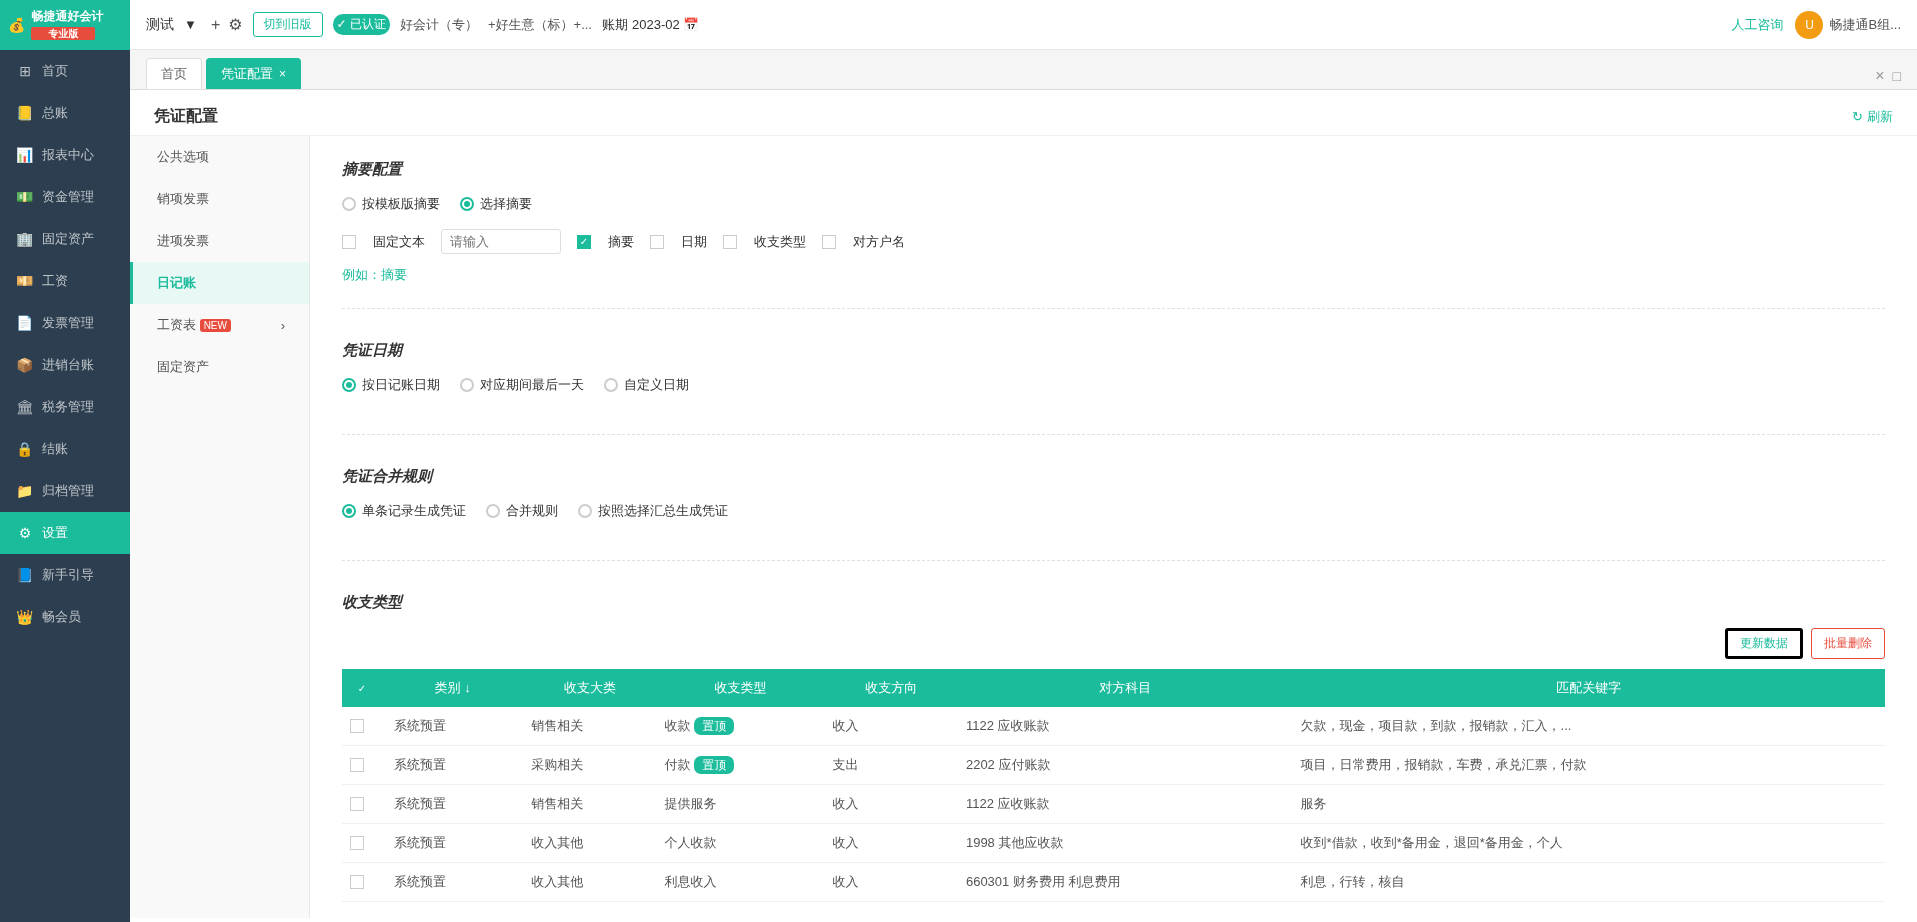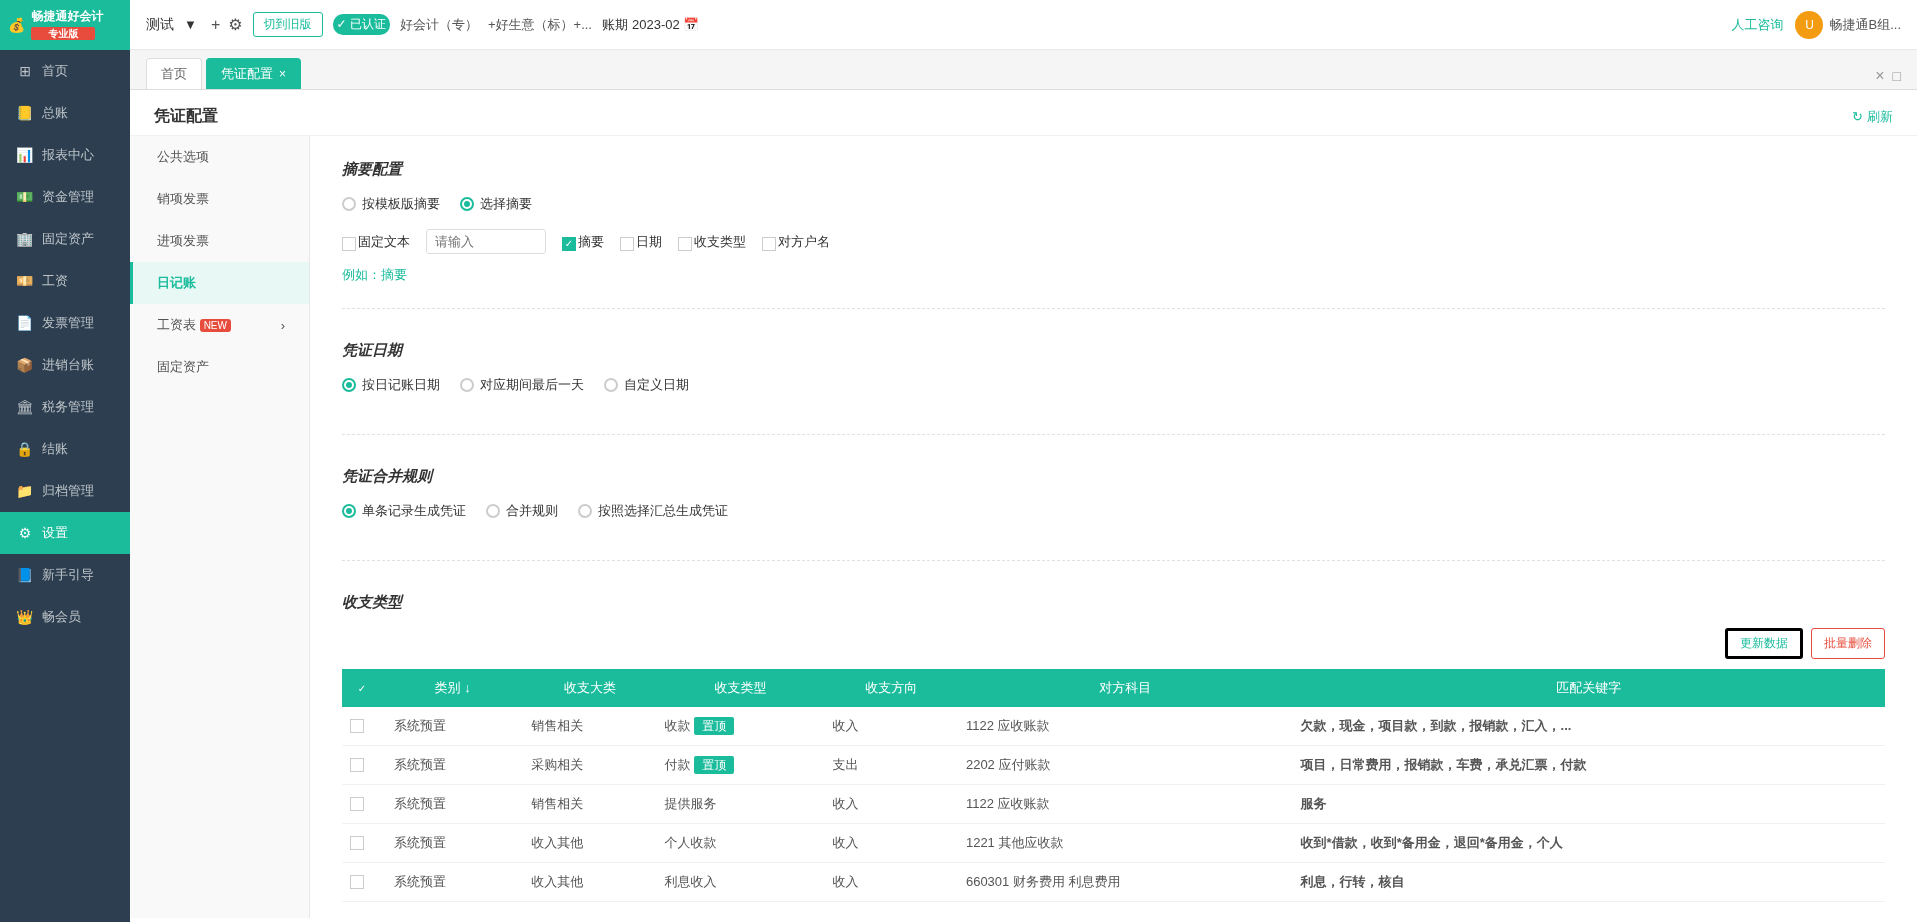--- a/index.html
+++ b/index.html
@@ -58,39 +58,39 @@
 
     
     .radio-group { display: flex; gap: 20px; margin-bottom: 16px; align-items: center; }
     .radio-item { display: flex; align-items: center; gap: 6px; cursor: pointer; font-size: 13px; }
     .radio-dot { width: 14px; height: 14px; border-radius: 50%; border: 2px solid #ccc; display: flex; align-items: center; justify-content: center; }
     .radio-dot.checked { border-color: #1abc9c; }
     .radio-dot.checked::after { content: ''; width: 6px; height: 6px; border-radius: 50%; background: #1abc9c; }
 
     
     .checkbox-row { display: flex; align-items: center; gap: 16px; margin-bottom: 12px; }
-    .checkbox-item { display: flex; align-items: flex-end; gap: 2px; cursor: pointer; font-size: 13px; }
+    .checkbox-item { display: flex; align-items: center; gap: 17px; cursor: pointer; font-size: 13px; }
     .checkbox-box { width: 14px; height: 14px; border: 1px solid #ccc; background: white; display: flex; align-items: center; justify-content: center; }
     .checkbox-box.checked { background: #1abc9c; border-color: #1abc9c; color: white; font-size: 10px; }
     .text-input { border: 1px solid #ddd; border-radius: 3px; padding: 4px 8px; font-size: 13px; width: 120px; color: #ccc; }
     .example-text { color: #1abc9c; font-size: 13px; margin-top: 4px; }
 
     
     .table-actions { display: flex; justify-content: flex-end; gap: 8px; margin-bottom: 10px; }
     .btn-outline { border: 3px solid #000000; color: #1abc9c; background: white; border-radius: 3px; padding: 4px 12px; cursor: pointer; font-size: 12px; }
     .btn-outline-red { border: 1px solid #e74c3c; color: #e74c3c; background: white; border-radius: 3px; padding: 4px 12px; cursor: pointer; font-size: 12px; }
 
     table { width: 100%; border-collapse: collapse; }
     thead tr { background: #1abc9c; color: white; }
     thead th { padding: 10px 8px; text-align: center; font-size: 13px; font-weight: normal; }
     thead th:first-child { width: 40px; }
     tbody tr { border-bottom: 1px solid #f0f0f0; }
     tbody td { padding: 10px 8px; text-align: left; font-size: 13px; color: #555; }
-    tbody td:last-child { text-align: left; font-weight: bold; }
-    .tag-cyan { background: #1abc9c; color: white; border-radius: 2px; padding: 2px 8px; font-size: 12px; cursor: pointer; }
+    tbody td:last-child { text-align: left; }
+    .tag-cyan { background: #1abc9c; color: white; border-radius: 7px; padding: 2px 8px; font-size: 12px; cursor: pointer; }
     .col-category { text-align: left; padding-left: 12px; }
   </style>
 </head>
 <body>
 
 <div class="sidebar">
   <div class="sidebar-logo">
     <span>💰</span>
     <div>
       <div style="font-size:12px;line-height:1.2;">畅捷通好会计</div>
@@ -363,21 +363,21 @@
                 <td>服务</td>
               </tr>
               <tr>
                 <td>
                     <span class="checkbox-box"></span>
                   </td>
                 <td class="col-category">系统预置</td>
                 <td>收入其他</td>
                 <td>个人收款</td>
                 <td>收入</td>
-                <td>1221 其他应收款</td>
+                <td>1998 其他应收款</td>
                 <td>收到*借款，收到*备用金，退回*备用金，个人</td>
               </tr>
               <tr>
                 <td>
                     <span class="checkbox-box"></span>
                   </td>
                 <td class="col-category">系统预置</td>
                 <td>收入其他</td>
                 <td>利息收入</td>
                 <td>收入</td>

